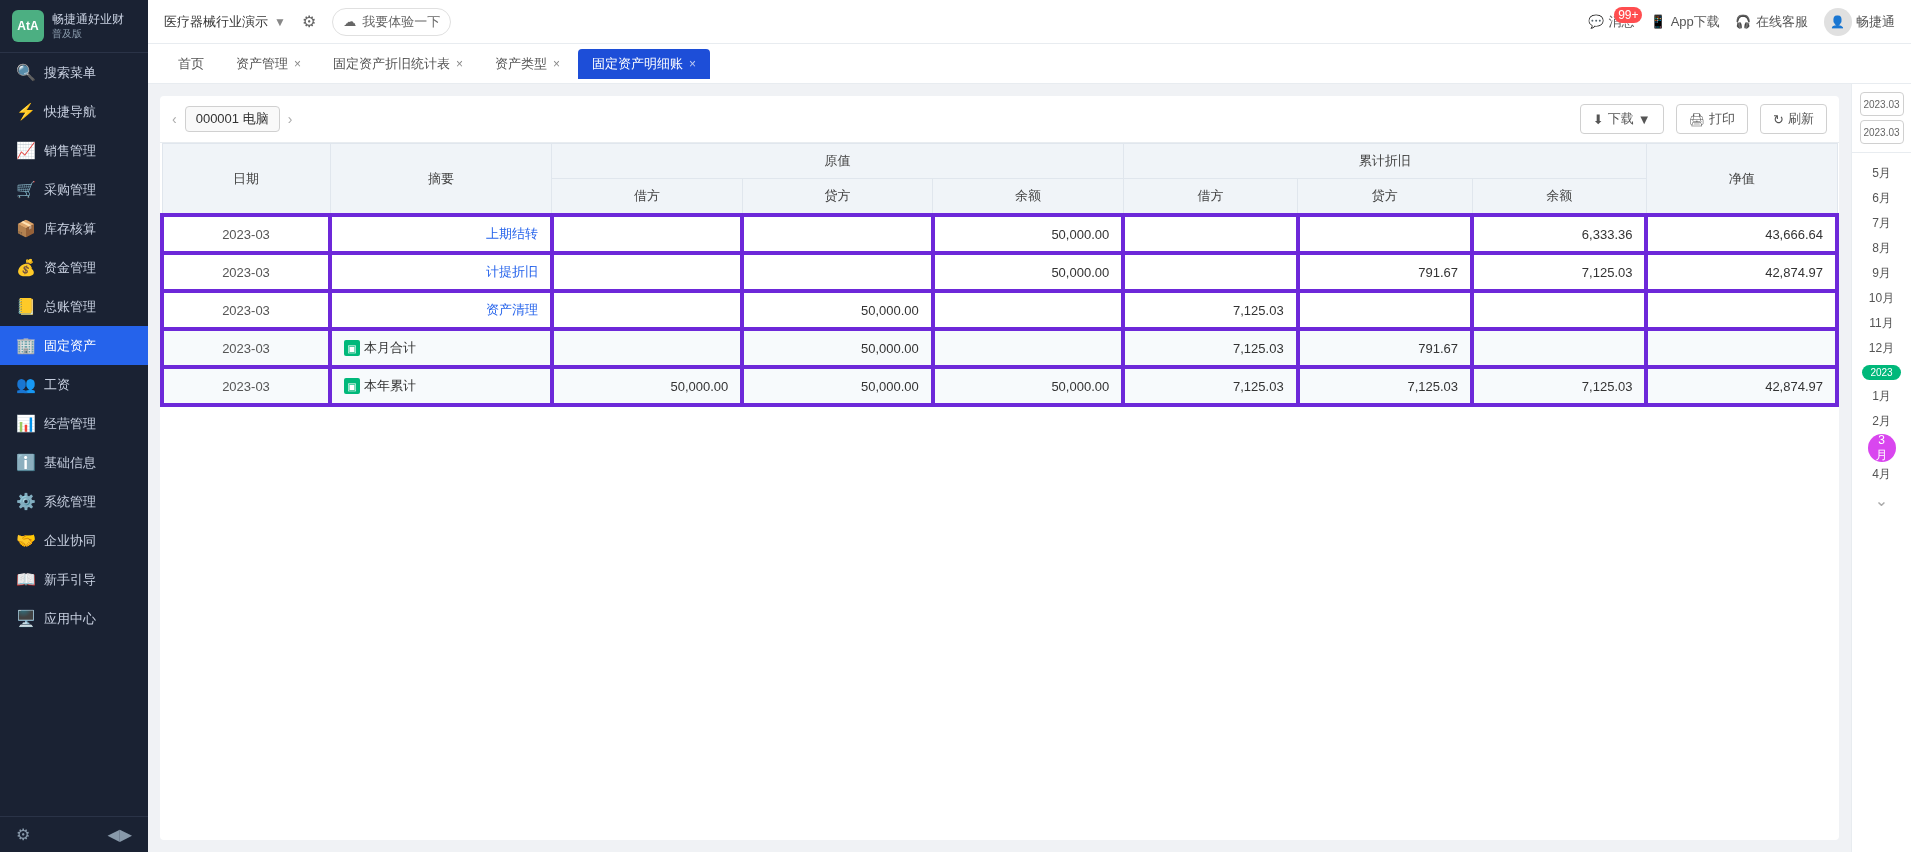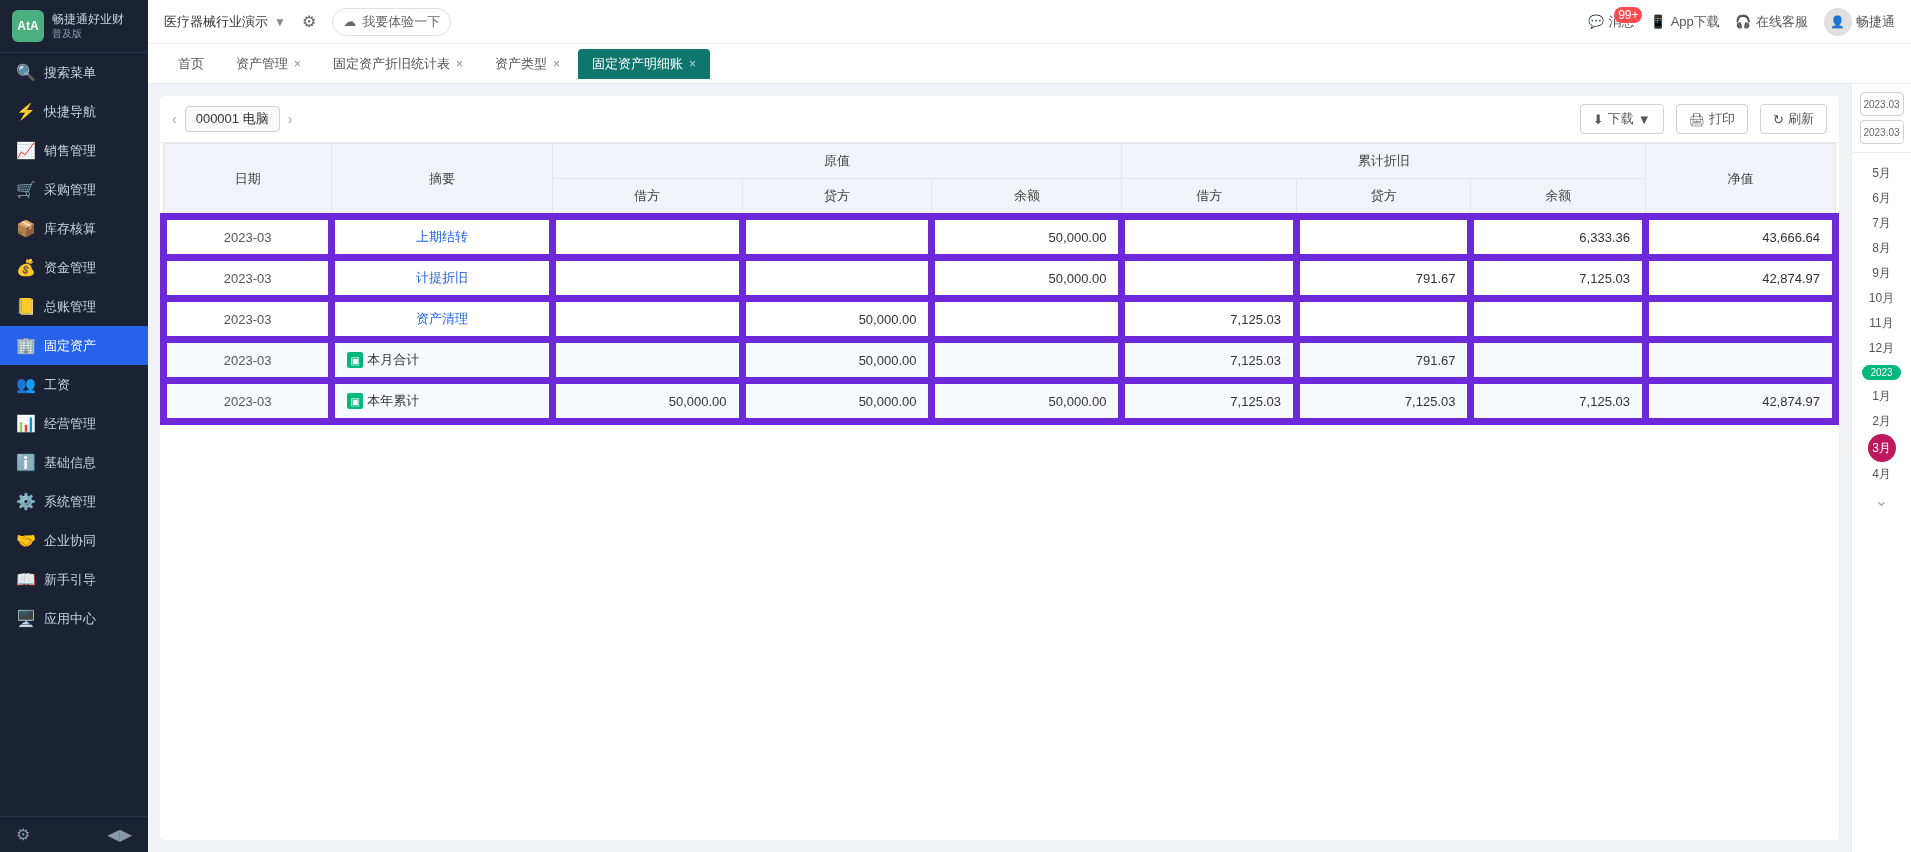--- a/index.html
+++ b/index.html
@@ -125,21 +125,21 @@
     .tab {
       display: flex; align-items: center; gap: 6px;
       padding: 6px 14px;
       font-size: 13px;
       color: #555;
       cursor: pointer;
       border-radius: 4px 4px 0 0;
       white-space: nowrap;
     }
     .tab.active {
-      background: #0f766e;
+      background: #1d4ed8;
       color: #fff;
     }
     .tab-close { font-size: 12px; color: inherit; opacity: 0.7; }
 
     
     .content {
       flex: 1;
       display: flex;
       overflow: hidden;
       background: #f0f2f5;
@@ -203,28 +203,28 @@
     table thead tr th {
       background: #f0f4f8;
       border: 1px solid #e0e6ed;
       padding: 8px 12px;
       text-align: center;
       color: #444;
       font-weight: 500;
       white-space: nowrap;
     }
     table tbody tr td {
-      border: 7px solid #6d28d9;
+      border: 4px solid #6d28d9;
       padding: 8px 12px;
       text-align: center;
       color: #333;
       white-space: nowrap;
     }
     .td-date { color: #555; }
-    .td-desc { text-align: center; font-family: Liberation Serif, serif; }
+    .td-desc { text-align: right; font-family: Liberation Serif, serif; }
     .td-link { color: #2563eb; cursor: pointer; }
     .td-amount { text-align: right; }
     .row-subtotal td { background: #f7fafc; }
     .subtotal-label {
       display: flex; align-items: center; gap: 4px; justify-content: flex-start;
     }
     .subtotal-icon {
       width: 16px; height: 16px;
       background: #00b87a;
       border-radius: 2px;
@@ -253,29 +253,29 @@
       padding-bottom: 8px; margin-bottom: 8px; width: 100%;
     }
     .timeline-btn {
       width: 44px; height: 24px;
       border: 1px solid #d0d0d0;
       border-radius: 4px;
       display: flex; align-items: center; justify-content: center;
       font-size: 10px; color: #666; cursor: pointer; background: #fff;
     }
     .timeline-month {
-      padding: 4px 0;
+      padding: 4px 8px;
       cursor: pointer;
       color: #555;
       font-size: 12px;
       width: 100%;
       text-align: center;
     }
     .timeline-month.active {
-      background: #be185d;
+      background: #d946ef;
       color: #fff;
       border-radius: 50%;
       width: 28px; height: 28px;
       display: flex; align-items: center; justify-content: center;
       margin: 0 auto;
     }
     .timeline-year-badge {
       background: #00b87a;
       color: #fff;
       border-radius: 10px;

